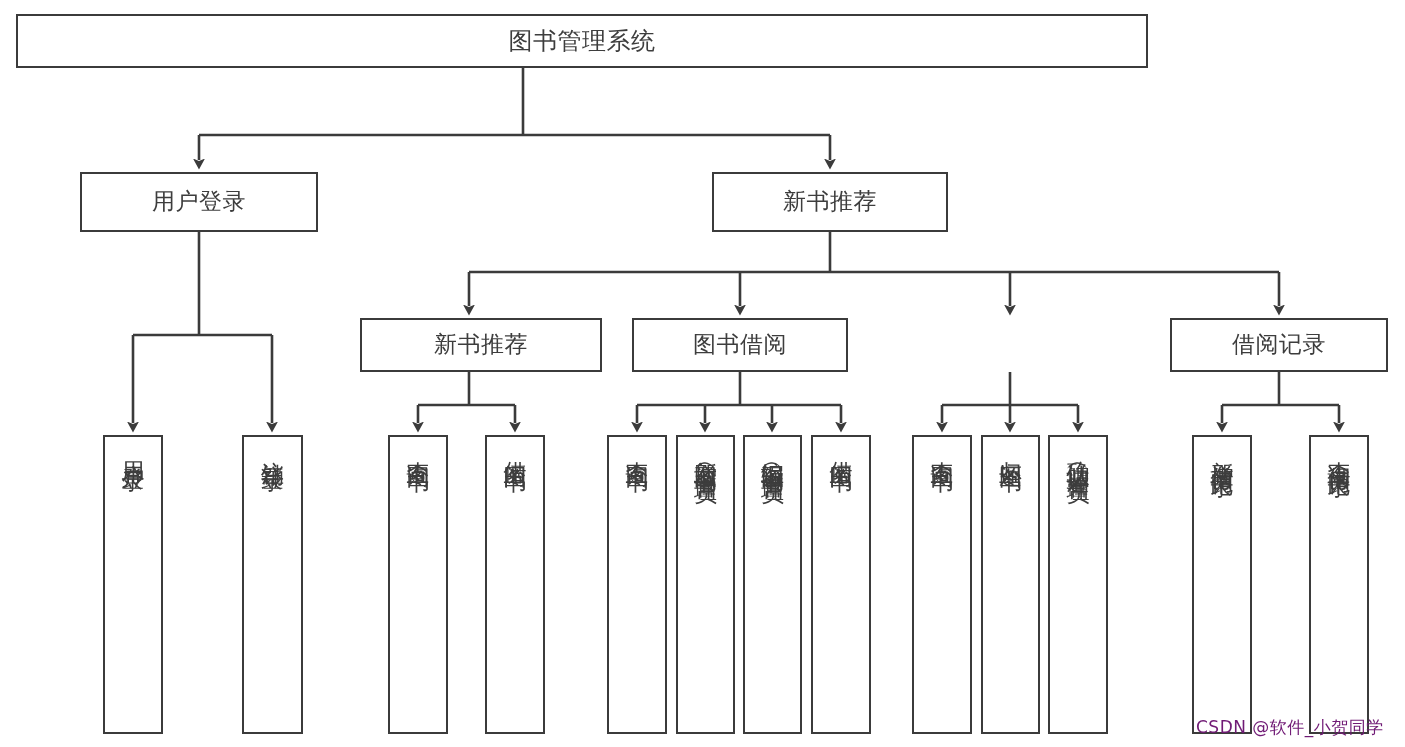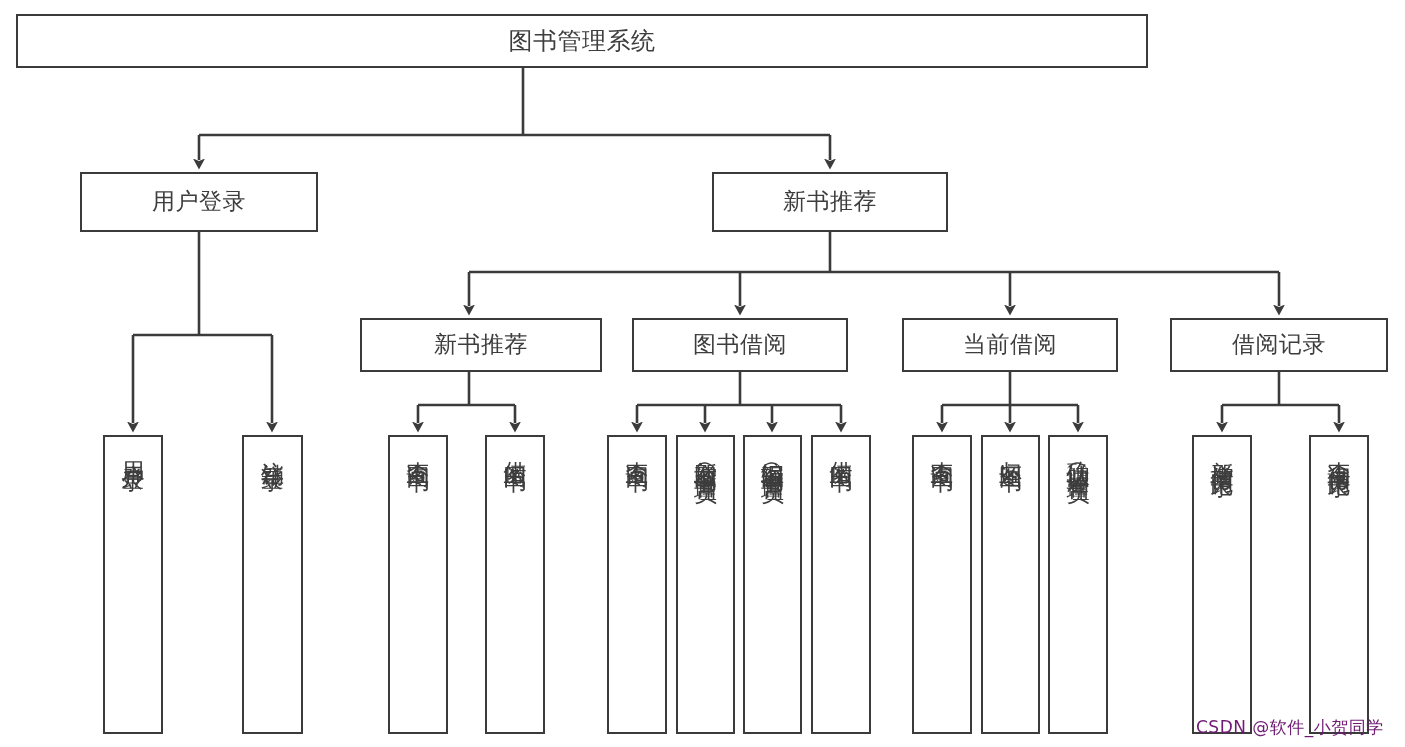--- a/index.html
+++ b/index.html
@@ -135,23 +135,20 @@
   </div>
 
   <div class="node h" style="left:360px; top:318px; width:242px; height:54px;">
     <span class="label">新书推荐</span>
   </div>
 
   <div class="node h" style="left:632px; top:318px; width:216px; height:54px;">
     <span class="label">图书借阅</span>
   </div>
 
-  <div class="node h" style="left:902px; top:318px; width:216px; height:54px;">
-    <span class="label">当前借阅</span>
-  </div>
 
   <div class="node h" style="left:1170px; top:318px; width:218px; height:54px;">
     <span class="label">借阅记录</span>
   </div>
 
   <div class="node v" style="left:103px; top:435px; width:60px; height:299px;">
     <span class="label">用户登录</span>
   </div>
 
   <div class="node v" style="left:242px; top:435px; width:61px; height:299px;">

